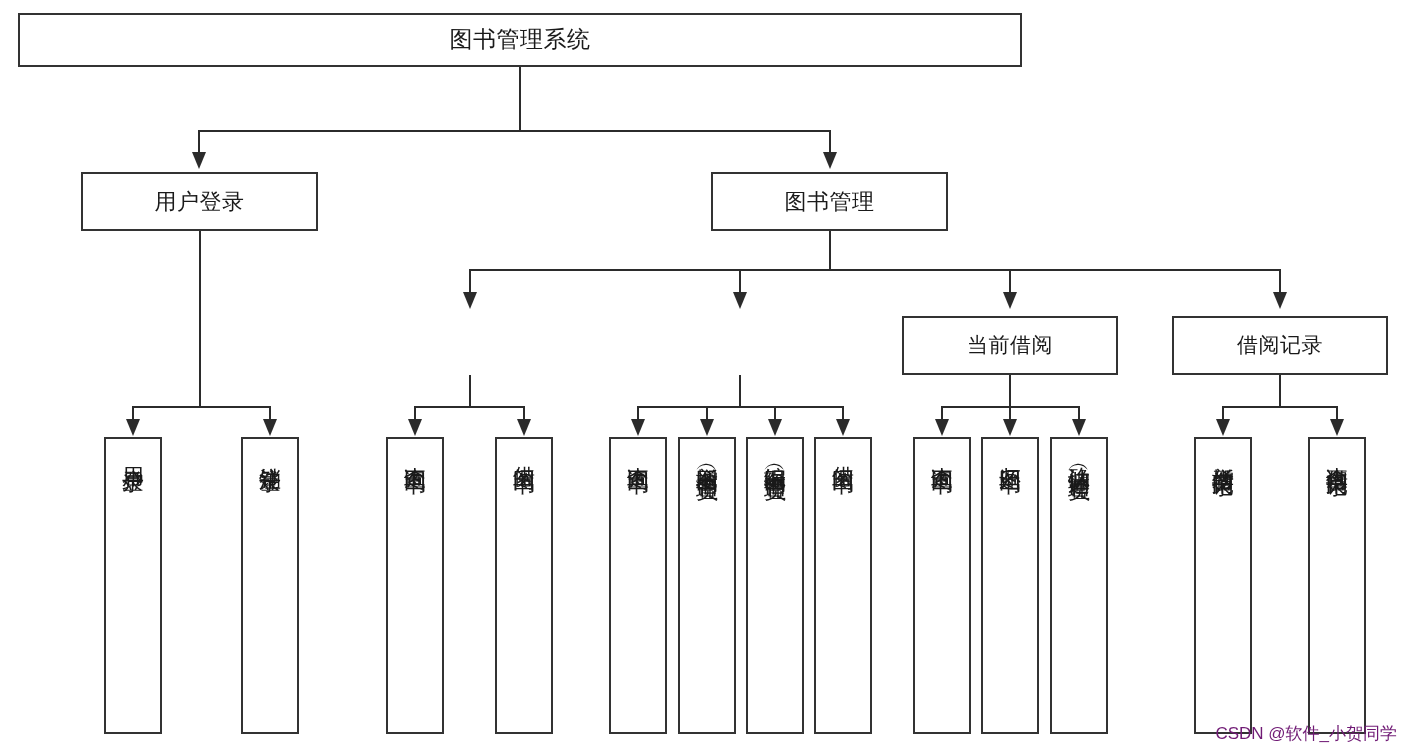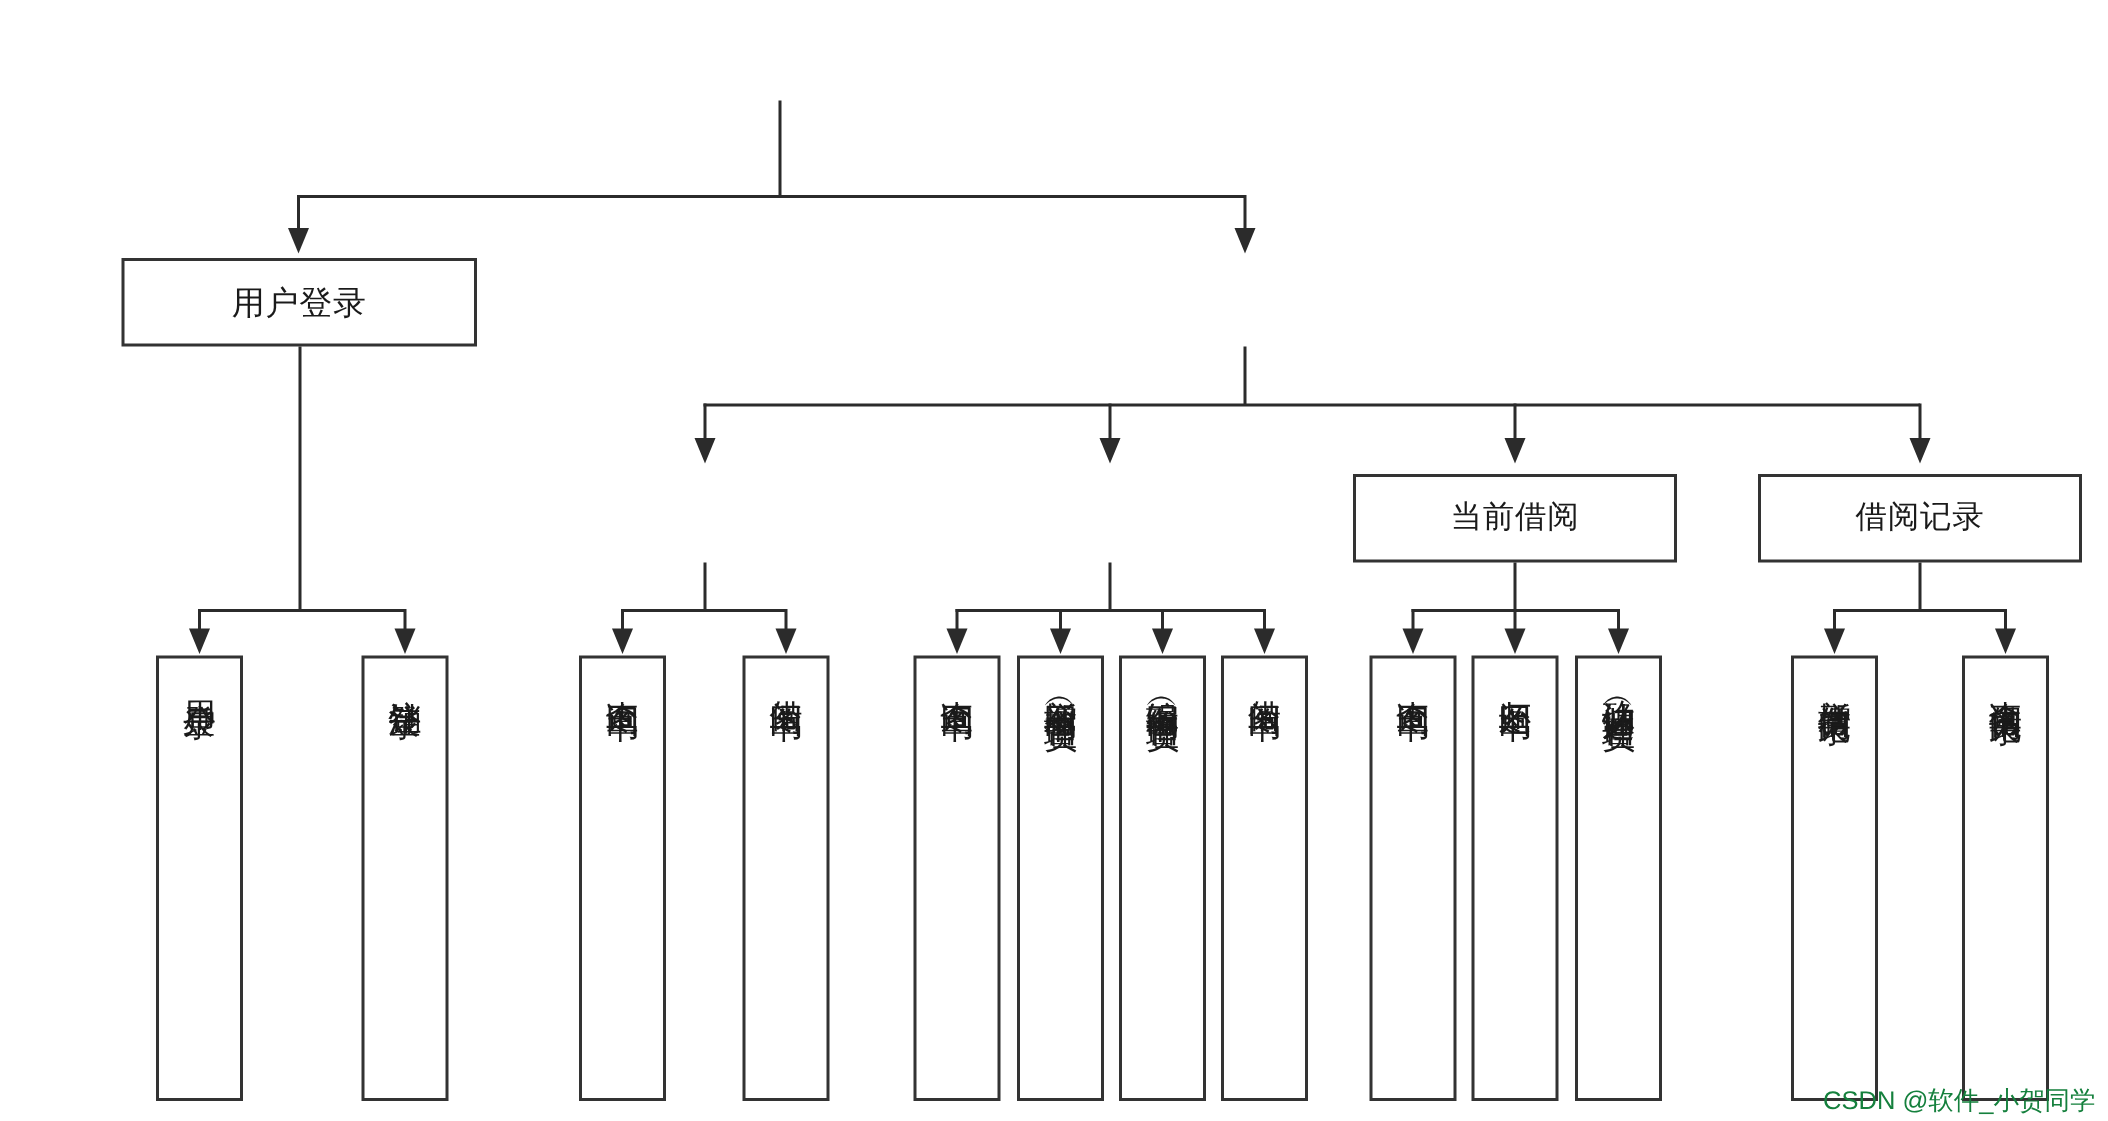--- a/index.html
+++ b/index.html
@@ -63,41 +63,47 @@
     height: 0;
     border-left: 7px solid transparent;
     border-right: 7px solid transparent;
     border-top: 17px solid #2b2b2b;
   }
   #watermark {
     position: absolute;
     right: 8px;
     bottom: 2px;
     font-size: 17px;
-    color: #15803d;
+    color: #701a75;
     white-space: nowrap;
     pointer-events: none;
   }
 </style>
 </head>
 <body>
 
 <div id="canvas">
 
+  <div class="node root" style="left:18px; top:13px; width:1004px; height:54px;">
+    <span class="label">图书管理系统</span>
+  </div>
 
   <div class="edge-v" style="left:519px; top:67px; height:63px;"></div>
 
   <div class="edge-h" style="left:198px; top:130px; width:632px;"></div>
   <div class="edge-v" style="left:198px; top:130px; height:23px;"></div>
   <div class="arrow" style="left:192px; top:152px;"></div>
   <div class="edge-v" style="left:829px; top:130px; height:23px;"></div>
   <div class="arrow" style="left:823px; top:152px;"></div>
 
   <div class="node level2" style="left:81px; top:172px; width:237px; height:59px;">
     <span class="label">用户登录</span>
+  </div>
+  <div class="node level2" style="left:711px; top:172px; width:237px; height:59px;">
+    <span class="label">图书管理</span>
   </div>
 
   <div class="edge-v" style="left:199px; top:231px; height:176px;"></div>
   <div class="edge-h" style="left:132px; top:406px; width:138px;"></div>
   <div class="edge-v" style="left:132px; top:406px; height:14px;"></div>
   <div class="arrow" style="left:126px; top:419px;"></div>
   <div class="edge-v" style="left:269px; top:406px; height:14px;"></div>
   <div class="arrow" style="left:263px; top:419px;"></div>
 
   <div class="edge-v" style="left:829px; top:231px; height:39px;"></div>

